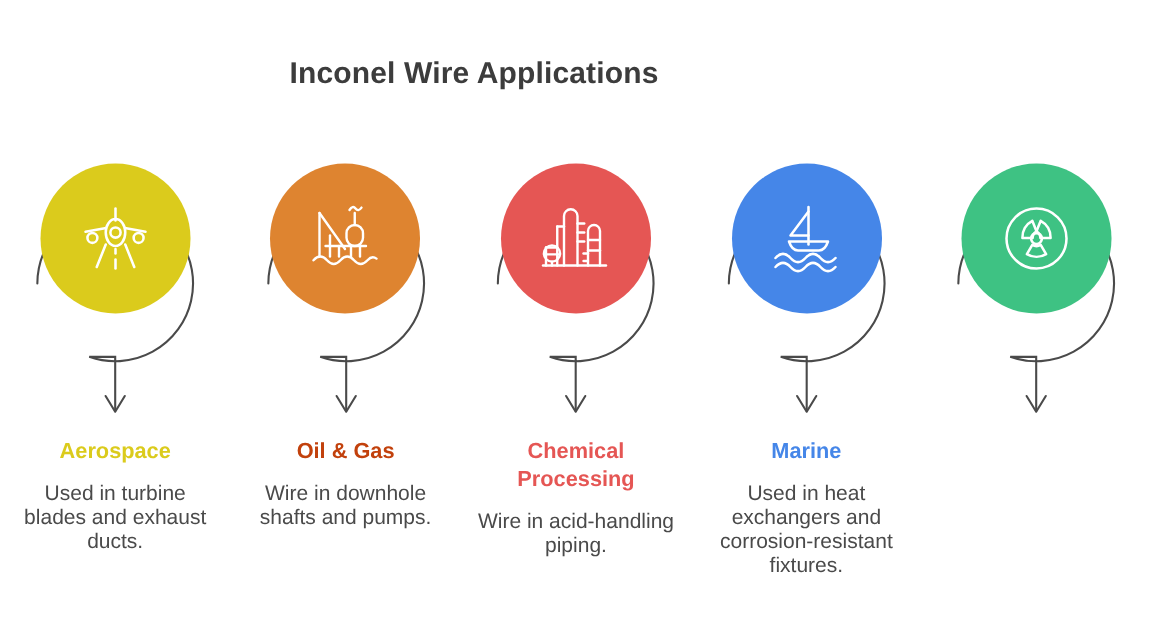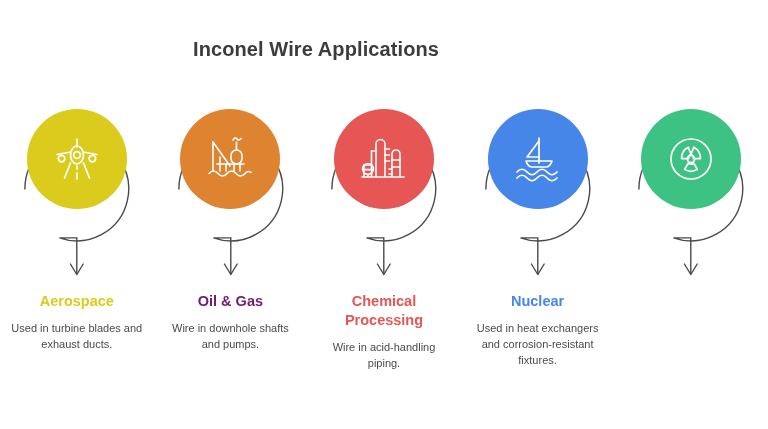--- a/index.html
+++ b/index.html
@@ -91,21 +91,21 @@
     box-sizing: border-box;
     text-align: center;
   }
   .lab-title {
     font-size: 14.5px;
     font-weight: bold;
     line-height: 19px;
     margin-bottom: 9px;
   }
   .lab-desc {
-    font-size: 11px;
+    font-size: 14px;
     line-height: 16px;
     color: #4a4a4a;
   }
 </style>
 </head>
 <body>
 
 <div class="slide">
 
   <div class="title">Inconel Wire Applications</div>
@@ -239,30 +239,30 @@
   </div>
 
   <div class="labels">
 
     <div class="lab-col">
       <div class="lab-title" style="color:#DBCB1C">Aerospace</div>
       <div class="lab-desc">Used in turbine blades and exhaust ducts.</div>
     </div>
 
     <div class="lab-col">
-      <div class="lab-title" style="color:#701a75">Oil &amp; Gas</div>
+      <div class="lab-title" style="color:#c2410c">Oil &amp; Gas</div>
       <div class="lab-desc">Wire in downhole shafts and pumps.</div>
     </div>
 
     <div class="lab-col">
       <div class="lab-title" style="color:#E55654">Chemical Processing</div>
       <div class="lab-desc">Wire in acid-handling piping.</div>
     </div>
 
     <div class="lab-col">
-      <div class="lab-title" style="color:#4586E8">Nuclear</div>
+      <div class="lab-title" style="color:#4586E8">Marine</div>
       <div class="lab-desc">Used in heat exchangers and corrosion-resistant fixtures.</div>
     </div>
 
 
   </div>
 
 </div>
 
 </body></html>

